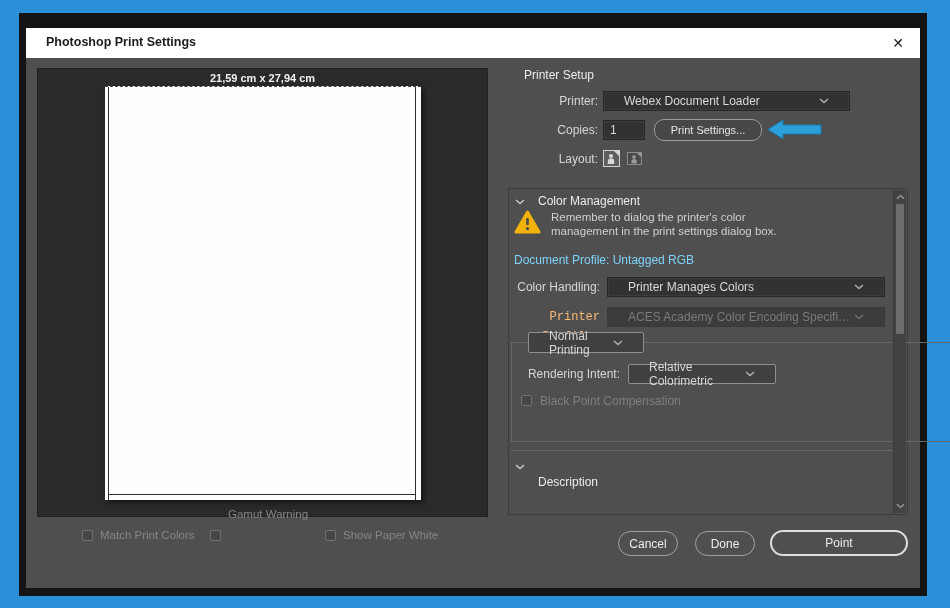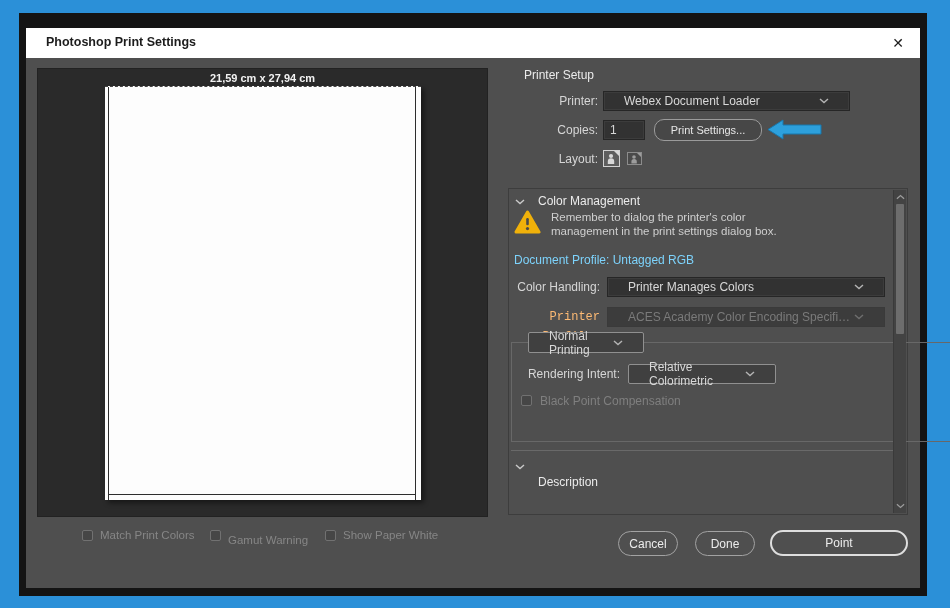--- a/index.html
+++ b/index.html
@@ -209,21 +209,21 @@
                 <polyline points="1,1 5,4.6 9,1" fill="none" stroke="currentColor" stroke-width="1.4"></polyline>
               </svg>
           </span>
         </div>
       </div>
 
       <div class="checkbox" style="left:56px; top:472px;"></div>
       <div class="cb-lbl" style="left:74px; top:471px;">Match Print Colors</div>
 
       <div class="checkbox" style="left:184px; top:472px;"></div>
-      <div class="cb-lbl" style="left:202px; top:476px;">Gamut Warning</div>
+      <div class="cb-lbl" style="left:202px; top:450px;">Gamut Warning</div>
 
       <div class="checkbox" style="left:299px; top:472px;"></div>
       <div class="cb-lbl" style="left:317px; top:471px;">Show Paper White</div>
 
       <div class="pill" style="left:592px; top:473px; width:60px;">
         <span>Cancel</span>
       </div>
       <div class="pill" style="left:669px; top:473px; width:60px;">
         <span>Done</span>
       </div>

